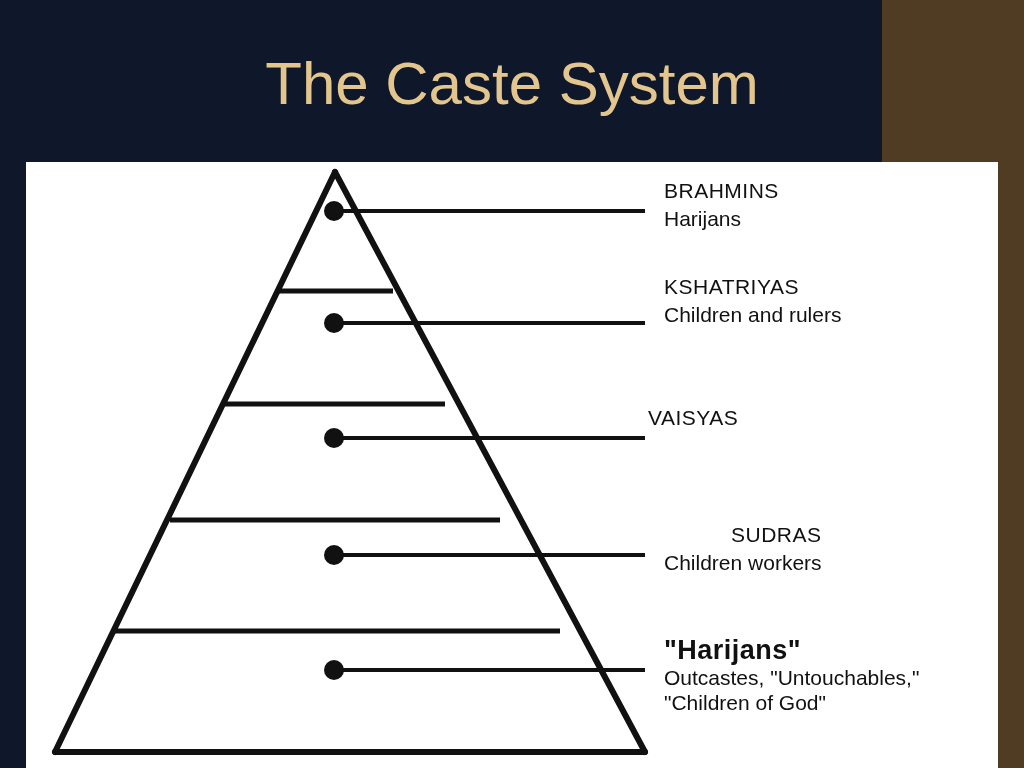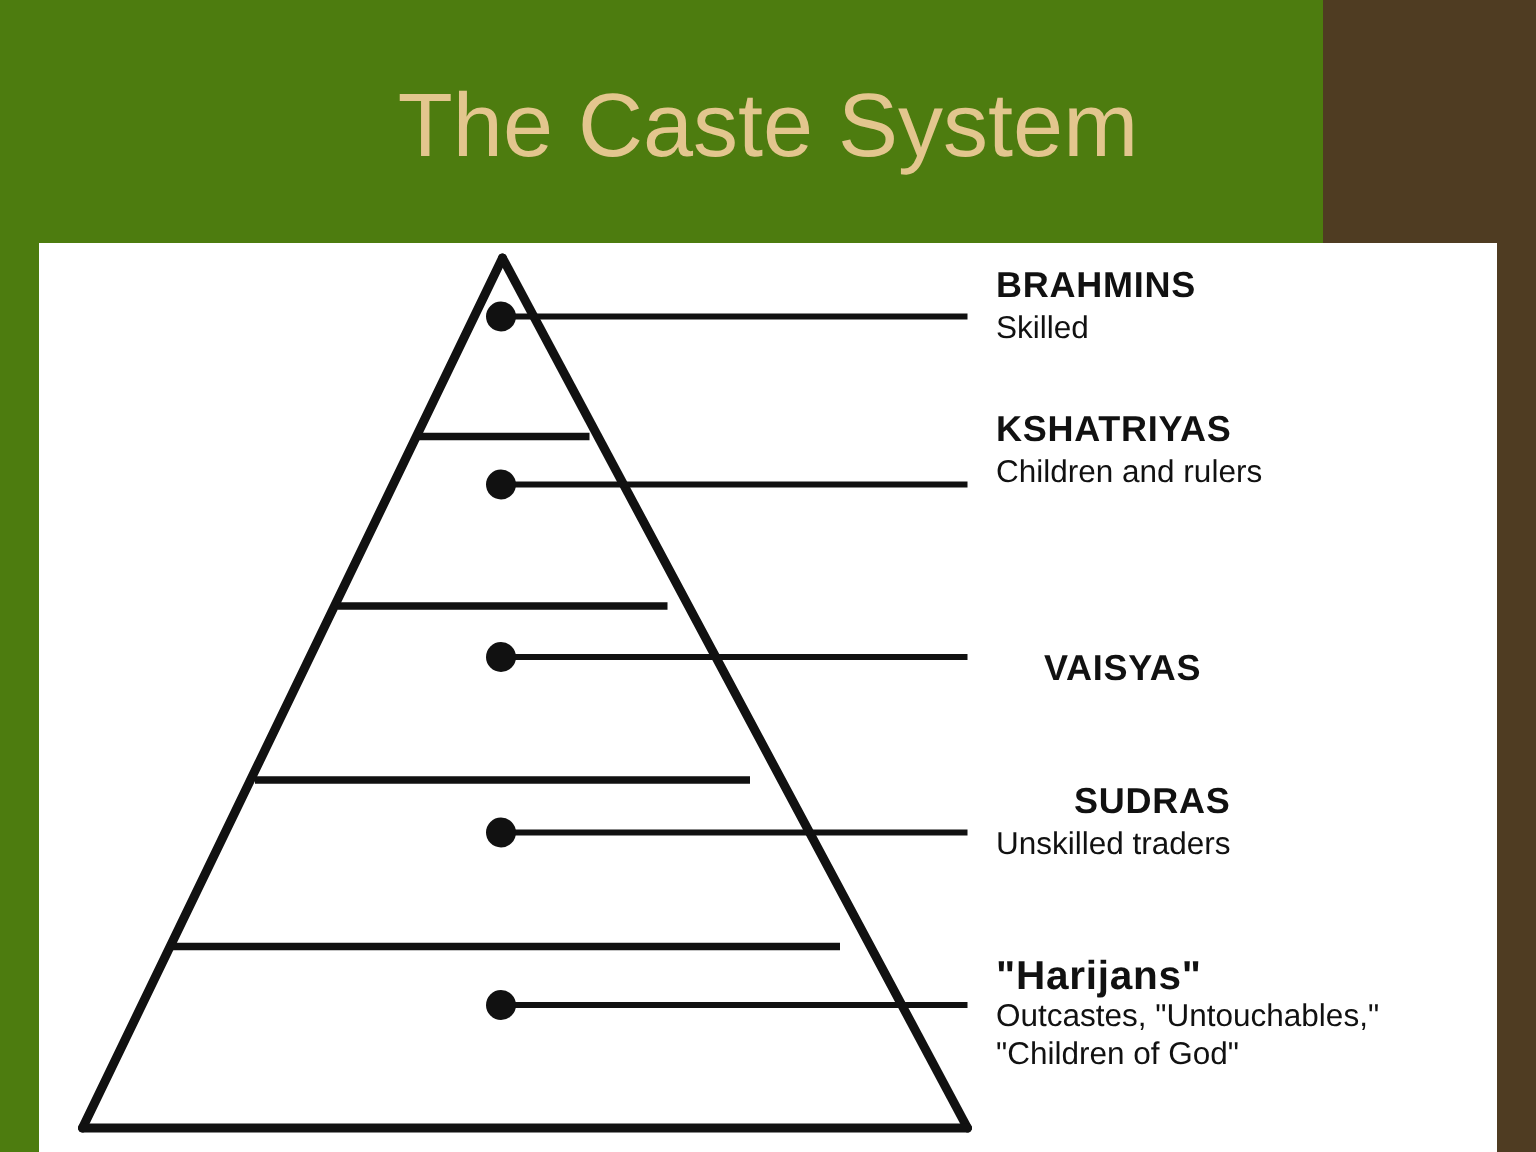--- a/index.html
+++ b/index.html
@@ -10,21 +10,21 @@
     width: 1024px;
     height: 768px;
     overflow: hidden;
     background: #4f3c22;
     font-family: "Liberation Sans", sans-serif;
   }
   #slide {
     position: relative;
     width: 882px;
     height: 768px;
-    background: #4d7c0f;
+    background: #0f172a;
   }
   #slide-title {
     position: absolute;
     left: 0;
     top: 48px;
     width: 1024px;
     text-align: center;
     font-size: 60px;
     line-height: 72px;
     color: #e3c68e;
@@ -46,22 +46,22 @@
     position: absolute;
     left: 0;
     top: 0;
   }
   .caste-label {
     position: absolute;
     color: #111111;
     font-family: "Liberation Sans", sans-serif;
   }
   .caste-name {
-    font-weight: bold;
-    font-size: 24px;
+    font-weight: normal;
+    font-size: 21px;
     line-height: 30px;
     letter-spacing: 0.5px;
     white-space: nowrap;
   }
   .caste-name-2 {
     font-weight: bold;
     font-size: 27px;
     line-height: 30px;
     letter-spacing: 0.5px;
     white-space: nowrap;
@@ -110,35 +110,35 @@
         <line x1="308" y1="393" x2="619" y2="393" stroke="#111111" stroke-width="4"></line>
         <circle cx="308" cy="393" r="10" fill="#111111"></circle>
 
         <line x1="308" y1="508" x2="619" y2="508" stroke="#111111" stroke-width="4"></line>
         <circle cx="308" cy="508" r="10" fill="#111111"></circle>
       </g>
     </svg>
 
     <div class="caste-label" style="left:638px; top:14px;">
       <div class="caste-name">BRAHMINS</div>
-      <div class="caste-desc">Skilled</div>
+      <div class="caste-desc">Harijans</div>
     </div>
 
     <div class="caste-label" style="left:638px; top:110px;">
       <div class="caste-name">KSHATRIYAS</div>
       <div class="caste-desc">Children and rulers</div>
     </div>
 
-    <div class="caste-label" style="left:670px; top:241px;margin-top:28px;">
+    <div class="caste-label" style="left:622px; top:241px;">
       <div class="caste-name">VAISYAS</div>
     </div>
 
     <div class="caste-label" style="left:638px; top:358px;text-align:right;">
       <div class="caste-name">SUDRAS</div>
-      <div class="caste-desc">Unskilled traders</div>
+      <div class="caste-desc">Children workers</div>
     </div>
 
     <div class="caste-label" style="left:638px; top:473px;">
       <div class="caste-name-2">"Harijans"</div>
       <div class="caste-desc">Outcastes, "Untouchables,"</div>
       <div class="caste-desc">"Children of God"</div>
     </div>
 
   </div>
 </div>

